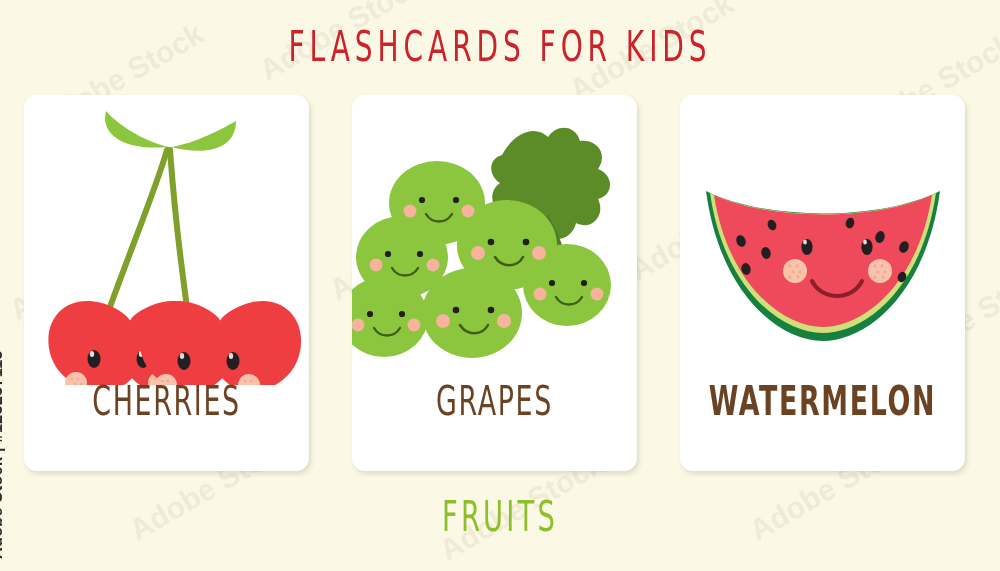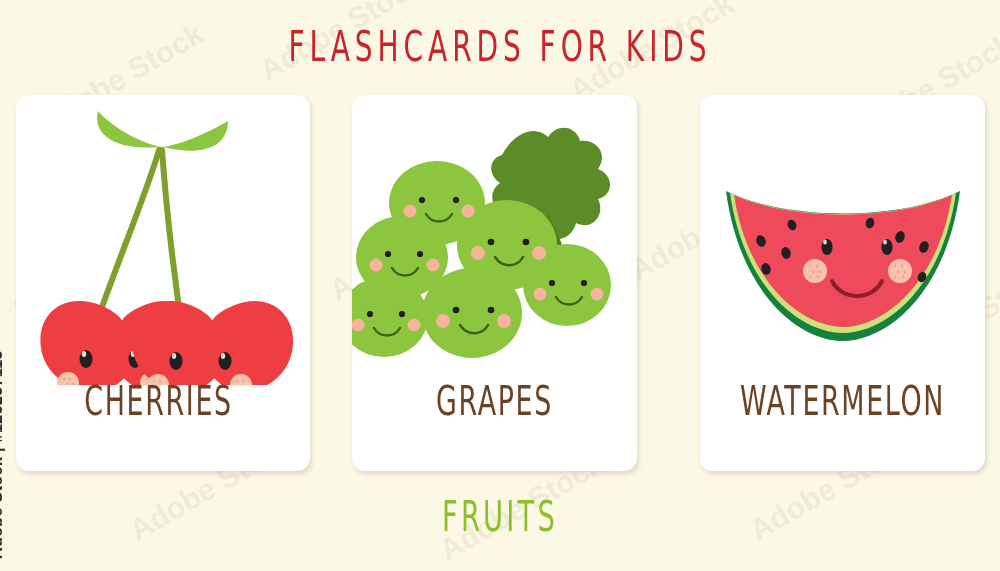--- a/index.html
+++ b/index.html
@@ -56,23 +56,23 @@
   
   .card {
     position: absolute;
     top: 95px;
     width: 285px;
     height: 376px;
     background: #ffffff;
     border-radius: 13px;
     box-shadow: 2px 3px 5px rgba(120,115,80,0.22);
   }
-  #card-cherries  { left: 16px; padding-left: 9px;  }
+  #card-cherries  { left: 24px;  }
   #card-grapes    { left: 352px; text-decoration: underline; }
-  #card-watermelon{ left: 700px; }
+  #card-watermelon{ left: 680px; font-weight: bold; }
 
   .card-art {
     position: absolute;
     top: 0;
     left: 0;
     width: 285px;
     height: 290px;
   }
   .card-art svg { display: block; width: 100%; height: 100%; }
 

